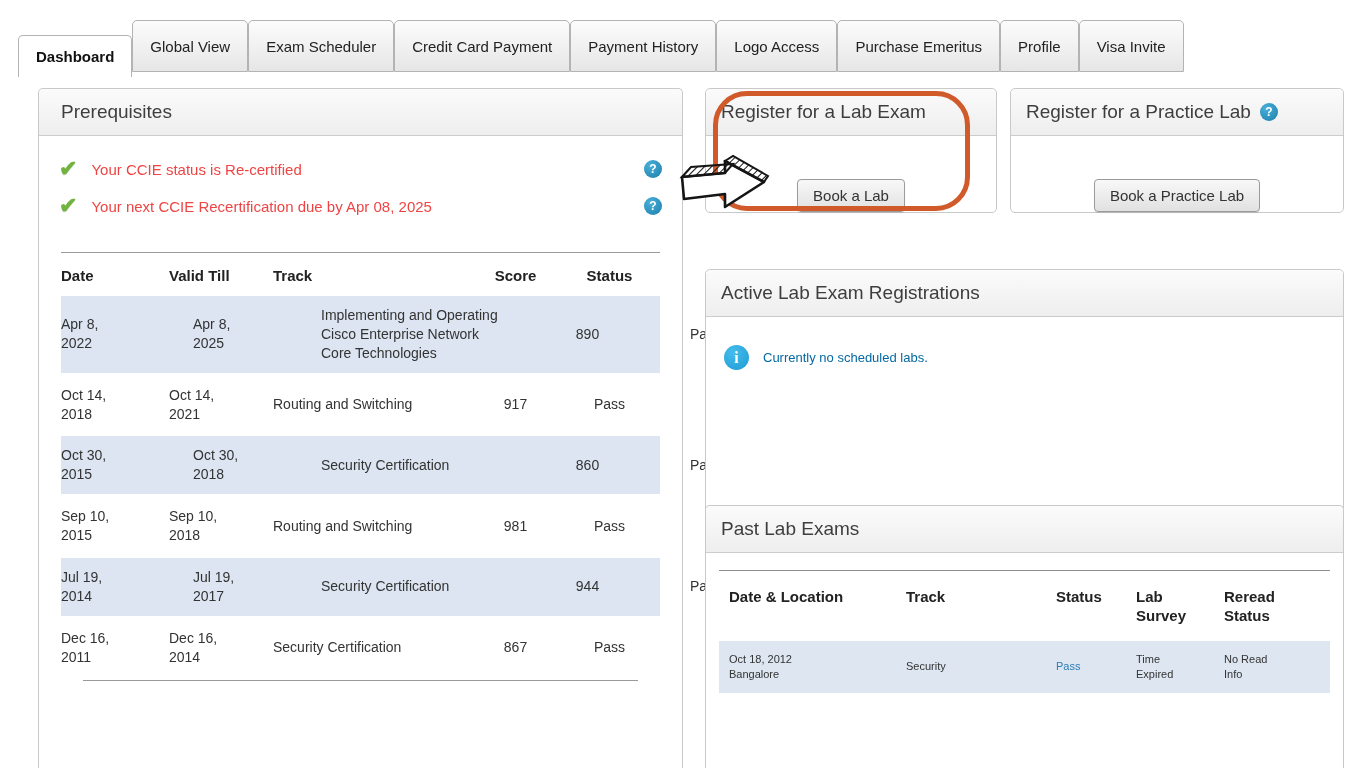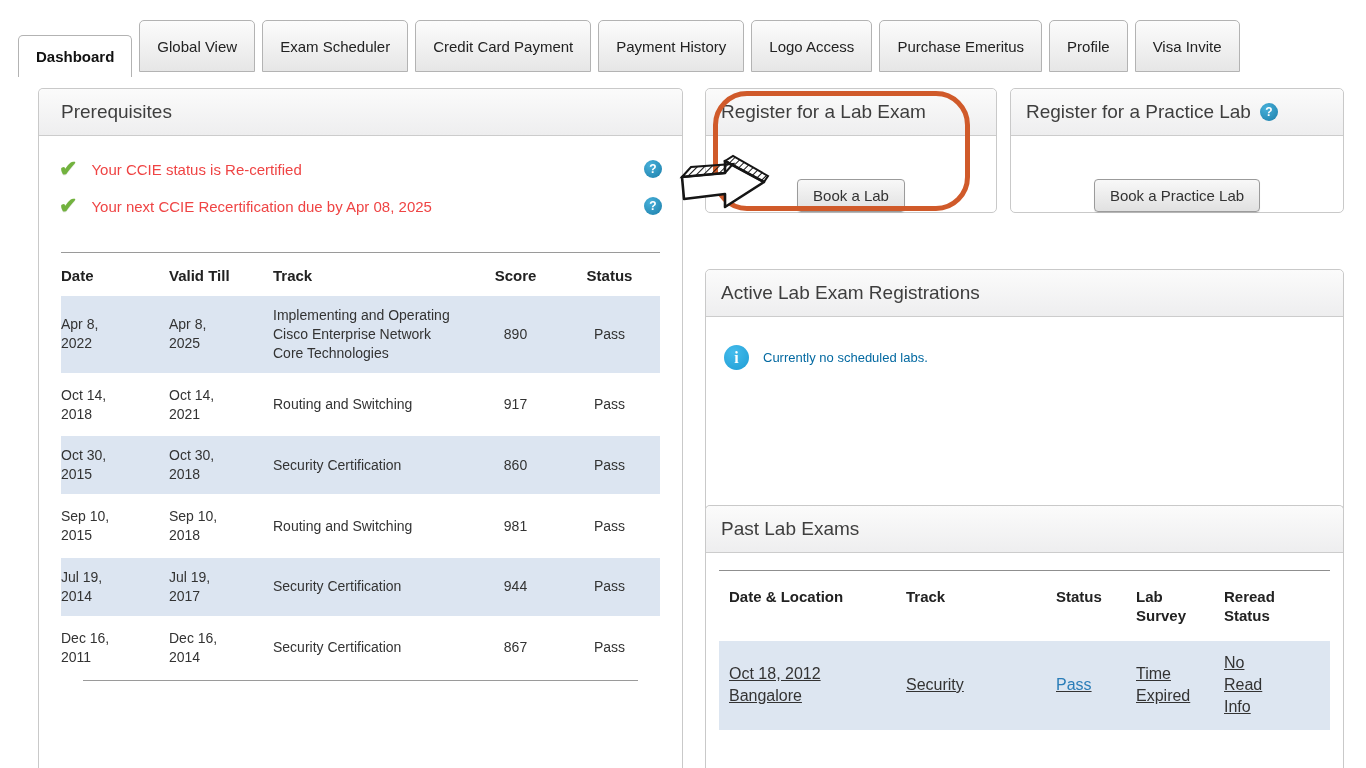--- a/index.html
+++ b/index.html
@@ -8,21 +8,21 @@
     font-family: "Liberation Sans", sans-serif;
     background: #ffffff;
     color: #333;
     overflow: hidden;
   }
   #page { position: relative; width: 1366px; height: 768px; background: #fff; }
 
   
   #tabbar {
     position: absolute; left: 18px; top: 30px; right: 4px;
-    display: flex; align-items: flex-end; gap: 7px; height: 42px;
+    display: flex; align-items: flex-end; height: 42px;
   }
   .tab {
     height: 52px; padding: 0 17px; display: flex; align-items: center;
     background: linear-gradient(#fcfcfc, #e6e6e6);
     border: 1px solid #b3b3b3; border-radius: 5px 5px 0 0;
     font-size: 15px; color: #222; white-space: nowrap; cursor: pointer;
   }
   .tab.active {
     height: 42px; margin-bottom: -5px; background: #fff;
     font-weight: 700; border-bottom: none; color: #111;
@@ -62,21 +62,21 @@
 
   
   .rule { border-top: 1px solid #9a9a9a; }
   #prereq-rule-top { margin: 16px 22px 0; }
   #prereq-table { margin: 0 22px; }
   .prereq-grid { display: grid; grid-template-columns: 108px 104px 200px 85px 103px; }
   .prereq-head { padding: 14px 0 12px; }
   .prereq-head .hcell { font-weight: 700; font-size: 15px; color: #222; }
   .prereq-head .hcell:nth-of-type(4), .prereq-head .hcell:nth-of-type(5) { text-align: center; }
   .prereq-row { padding: 10px 0; align-items: center; font-size: 14px; margin-bottom: 3px; line-height: 1.35; }
-  #prereq-rows .row-even { background: #dce5f1; }
+  #prereq-rows .row-even { background: #dce5f1; gap: 24px; }
   .c-date, .c-valid { max-width: 60px; }
   .c-track { max-width: 192px; }
   .c-score, .c-status { text-align: center; }
   #prereq-rule-bottom { margin: 0 22px; }
 
   
   .reg-body { height: 76px; display: flex; align-items: flex-end; justify-content: center; }
   .btn {
     background: linear-gradient(#f8f8f8, #e1e1e1);
     border: 1px solid #9b9b9b; border-radius: 4px;
@@ -98,21 +98,21 @@
   }
   .info-text { font-size: 13px; color: #0369a1; }
 
   
   #past-body { padding: 0 13px; }
   #past-rule { margin-top: 17px; border-top: 1px solid #8f8f8f; }
   .past-grid { display: grid; grid-template-columns: 177px 150px 80px 88px 115px; }
   .past-head { padding: 17px 0 15px; }
   .past-head .hcell { font-weight: 700; font-size: 15px; color: #222; padding: 0 10px; line-height: 1.25; }
   .past-head .hcell:nth-of-type(4), .past-head .hcell:nth-of-type(5) { max-width: 72px; }
-  .past-row { background: #dde6f1; padding: 11px 0; align-items: center; font-size: 16px; line-height: 1.4; text-decoration: underline; }
+  .past-row { background: #dde6f1; padding: 11px 0; align-items: center; font-size: 11px; line-height: 1.4; }
   .past-row > div { padding: 0 10px; }
   .p-status { color: #2a7db8; cursor: pointer; }
   .p-survey, .p-reread { max-width: 72px; }
 
   
   #highlight-circle {
     position: absolute; left: 713px; top: 91px; width: 257px; height: 120px;
     border: 5px solid #d05a2a; border-radius: 34px;
     pointer-events: none; z-index: 5;
   }

